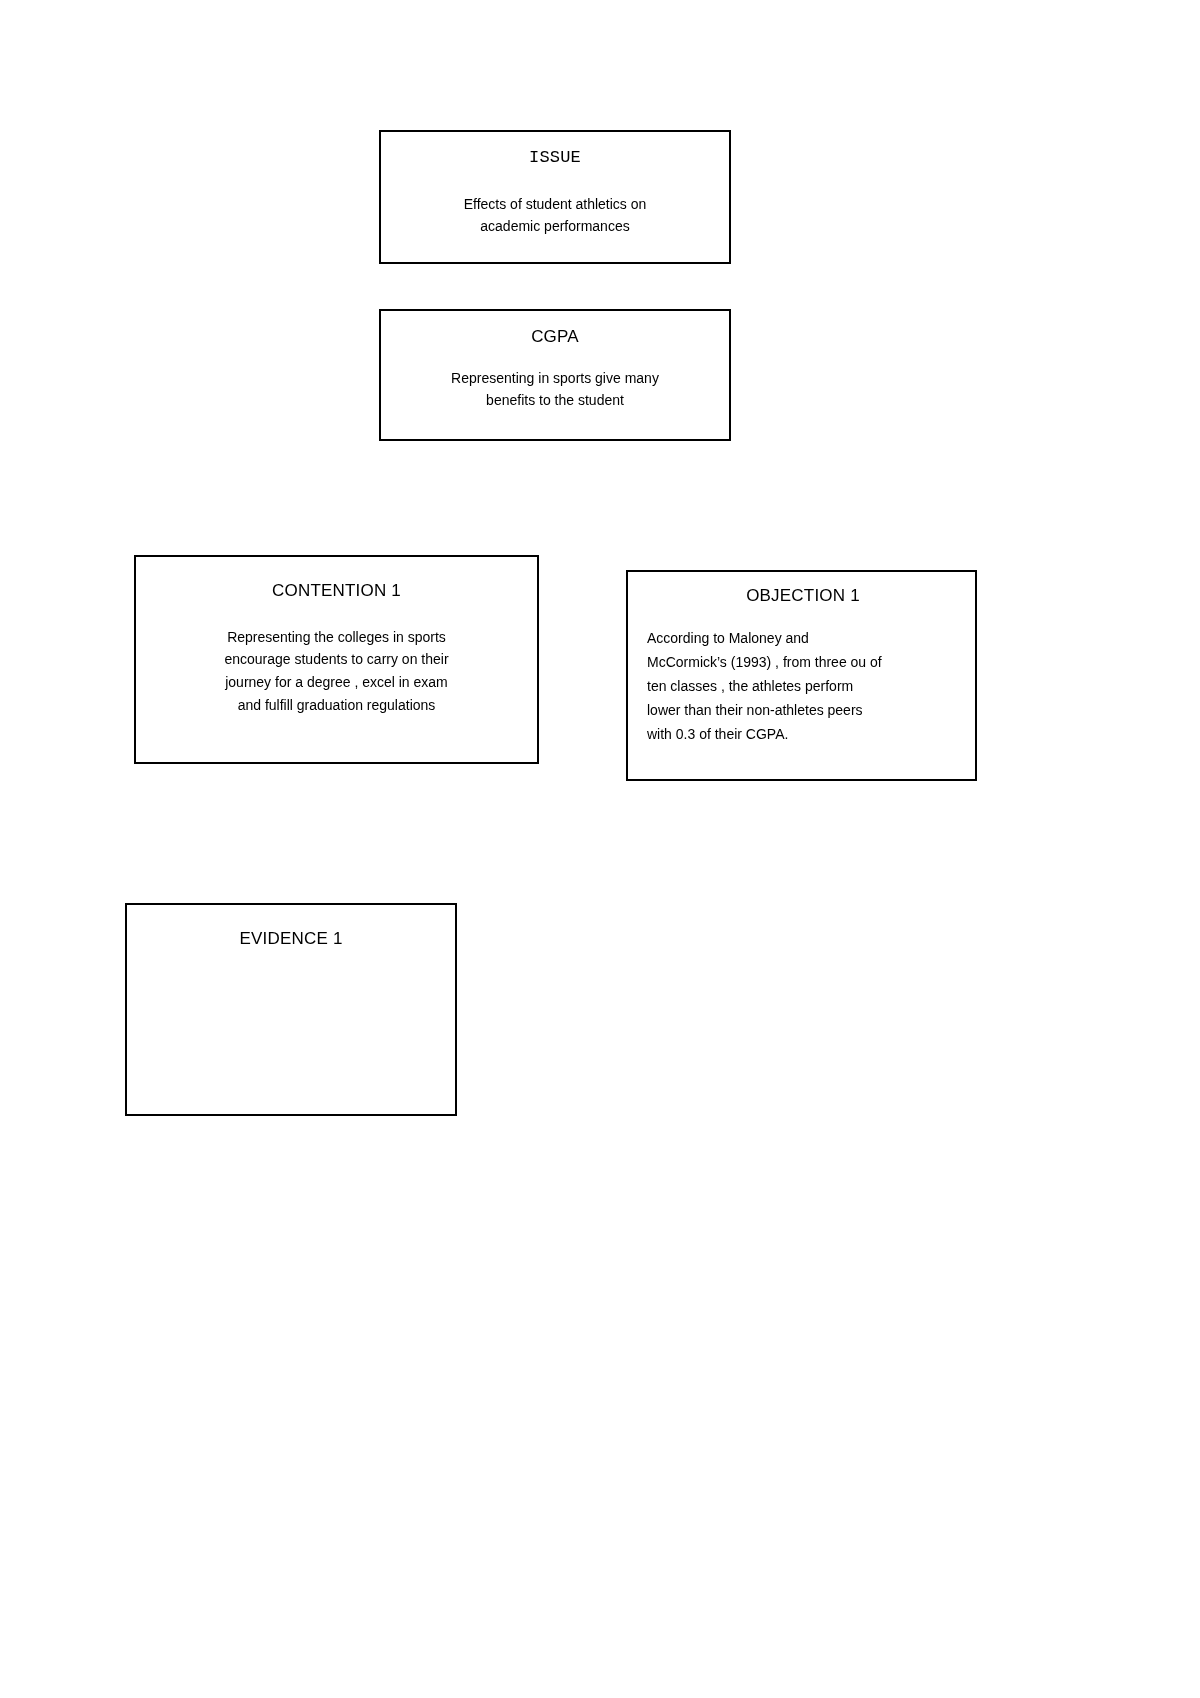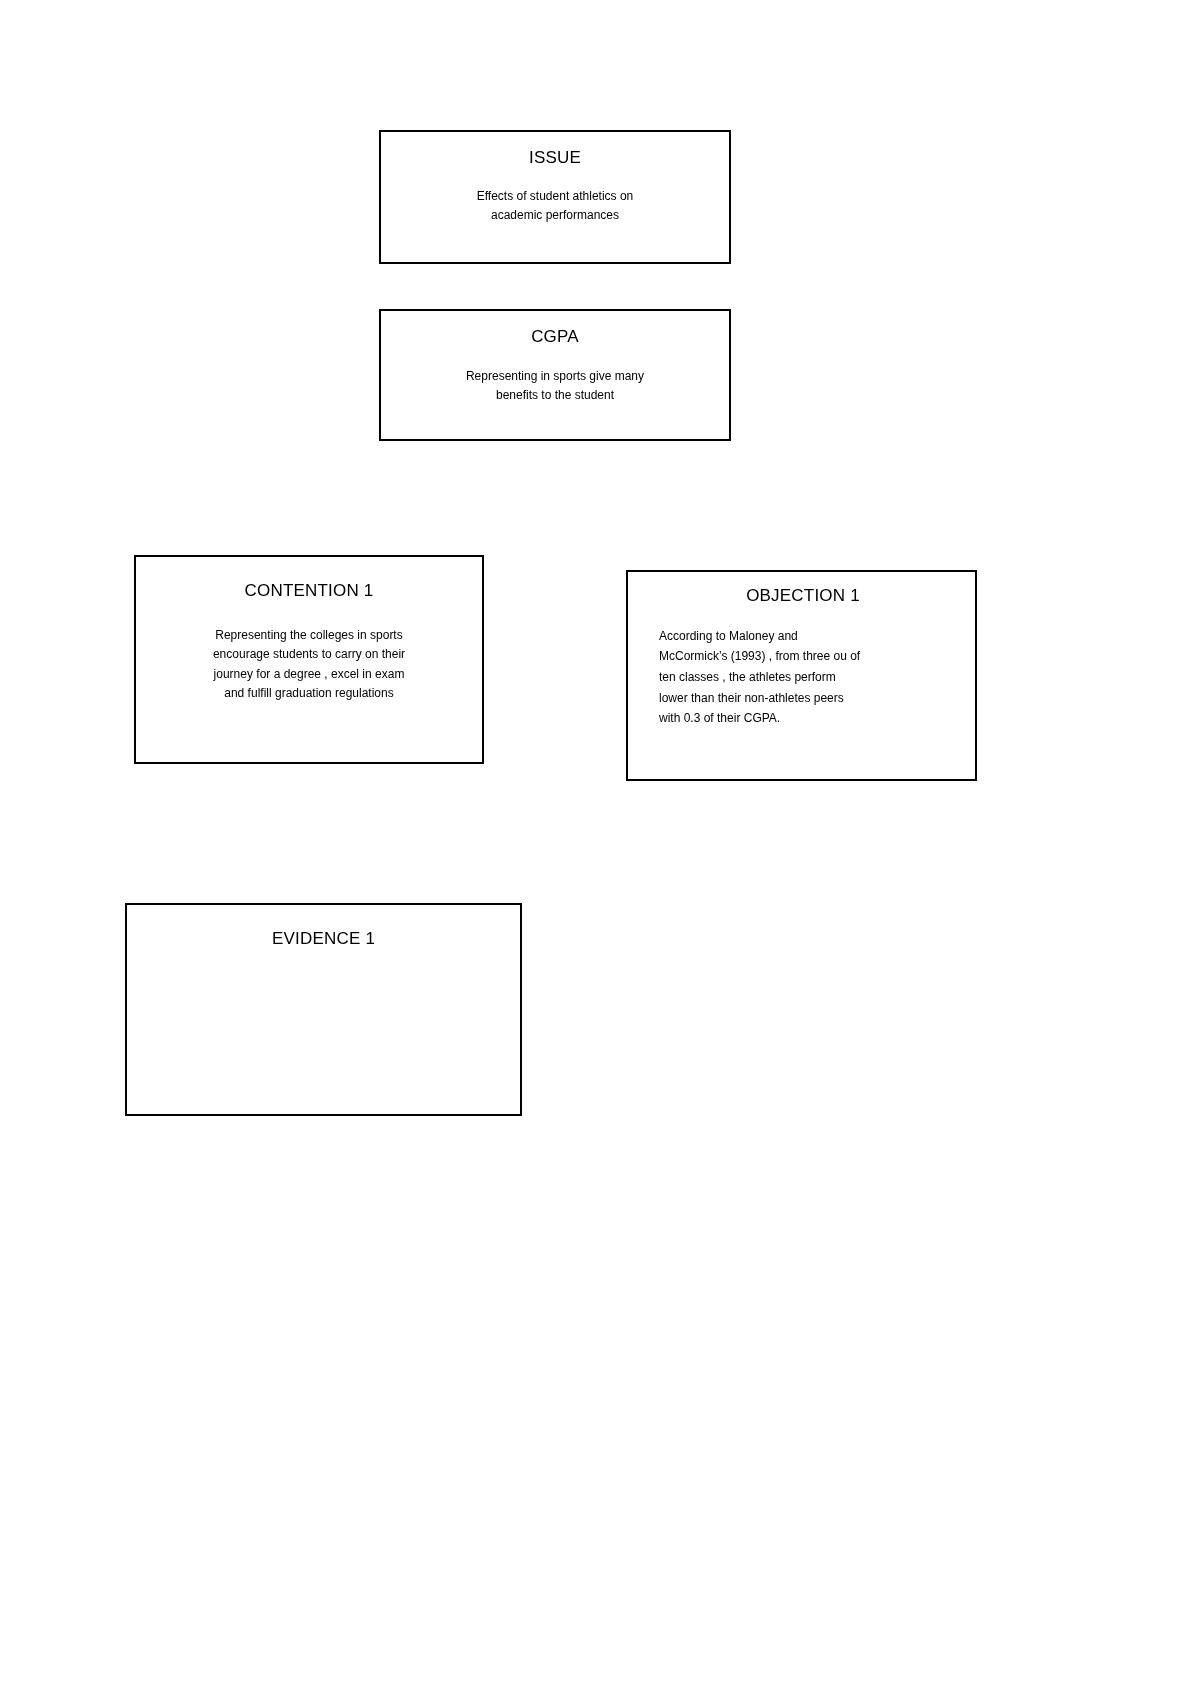--- a/index.html
+++ b/index.html
@@ -36,72 +36,72 @@
   .node-title {
     font-size: 17px;
     line-height: 1.45;
     text-align: center;
     letter-spacing: 0.2px;
     margin: 0 0 18px 0;
     white-space: pre;
   }
 
   .node-body {
-    font-size: 12px;
+    font-size: 14px;
     line-height: 1.62;
     text-align: center;
-    margin: 12px;
+    margin: 0;
     white-space: pre-line;
   }
 
   .node-body.left {
     text-align: left;
   }
 
   
   #issue-node {
     left: 379px;
     top: 130px;
     width: 352px;
     height: 134px;
   }
-  #issue-node .node-title { margin-bottom: 16px; }
+  #issue-node .node-title { margin-bottom: 22px; font-family: Liberation Mono, monospace; }
 
   #claim-node {
     left: 379px;
     top: 309px;
     width: 352px;
     height: 132px;
   }
   #claim-node .node-title { margin-bottom: 17px; }
 
   #contention-node {
     left: 134px;
     top: 555px;
-    width: 350px;
+    width: 405px;
     height: 209px;
     padding-top: 22px;
   }
   #contention-node .node-title { margin-bottom: 22px; }
 
   #objection-node {
     left: 626px;
     top: 570px;
     width: 351px;
     height: 211px;
     padding-top: 12px;
     padding-left: 19px;
   }
   #objection-node .node-title { margin-bottom: 17px; }
   #objection-node .node-body { line-height: 1.72; }
 
   #evidence-node {
     left: 125px;
     top: 903px;
-    width: 397px;
+    width: 332px;
     height: 213px;
     padding-top: 22px;
   }
   #evidence-node .node-title { margin-bottom: 20px; }
 </style>
 </head>
 <body>
 
 <div class="page">
 

